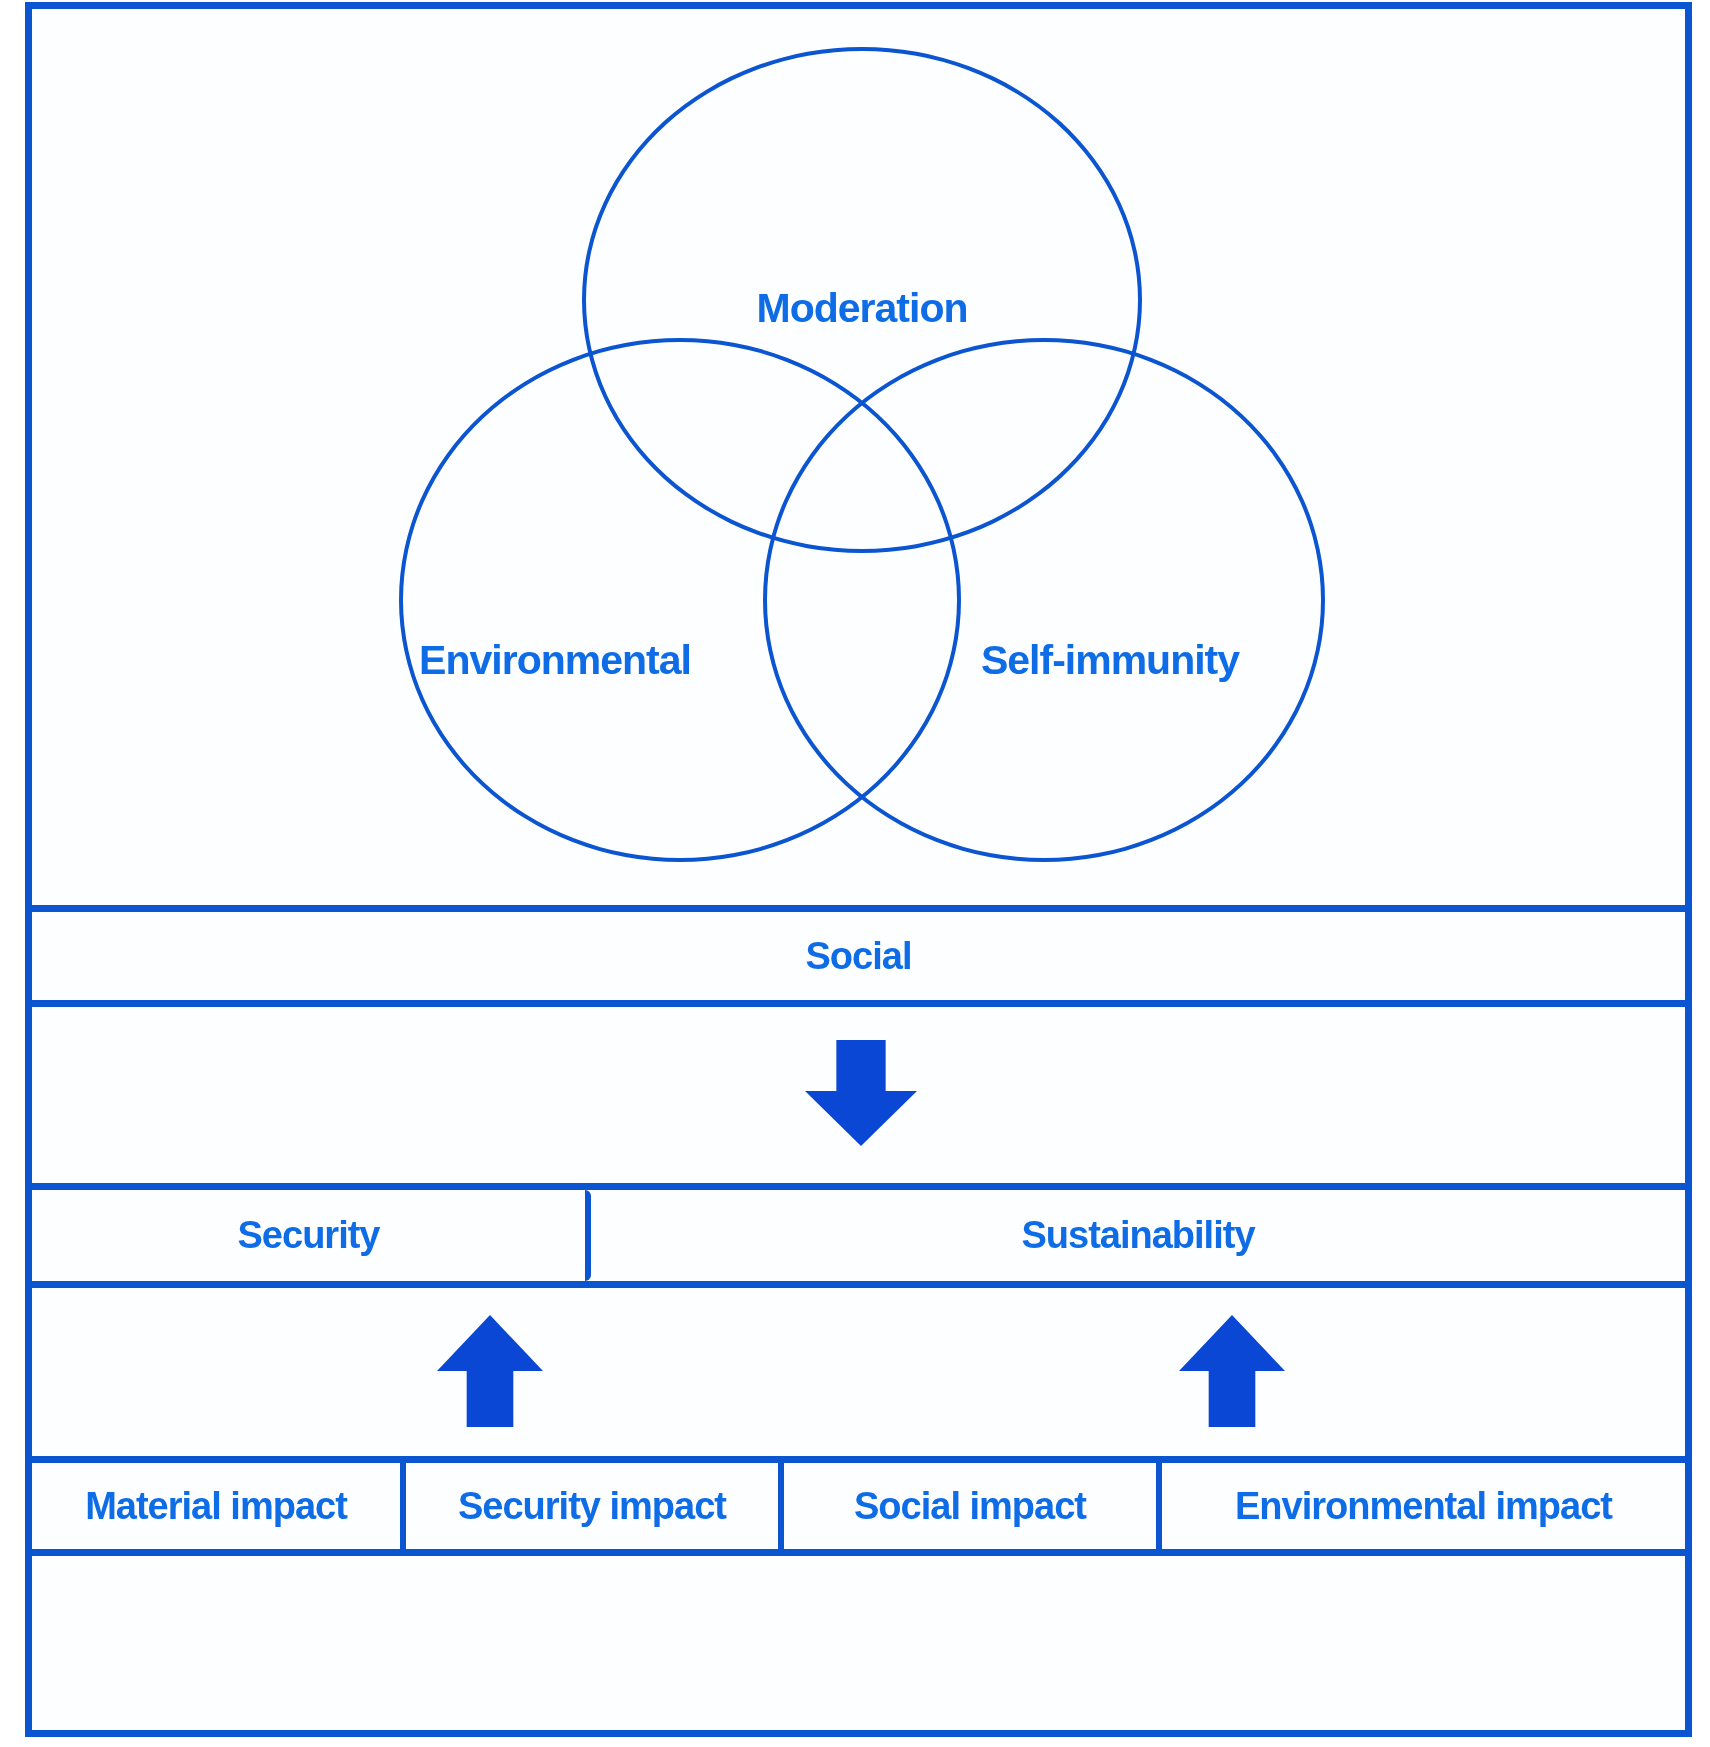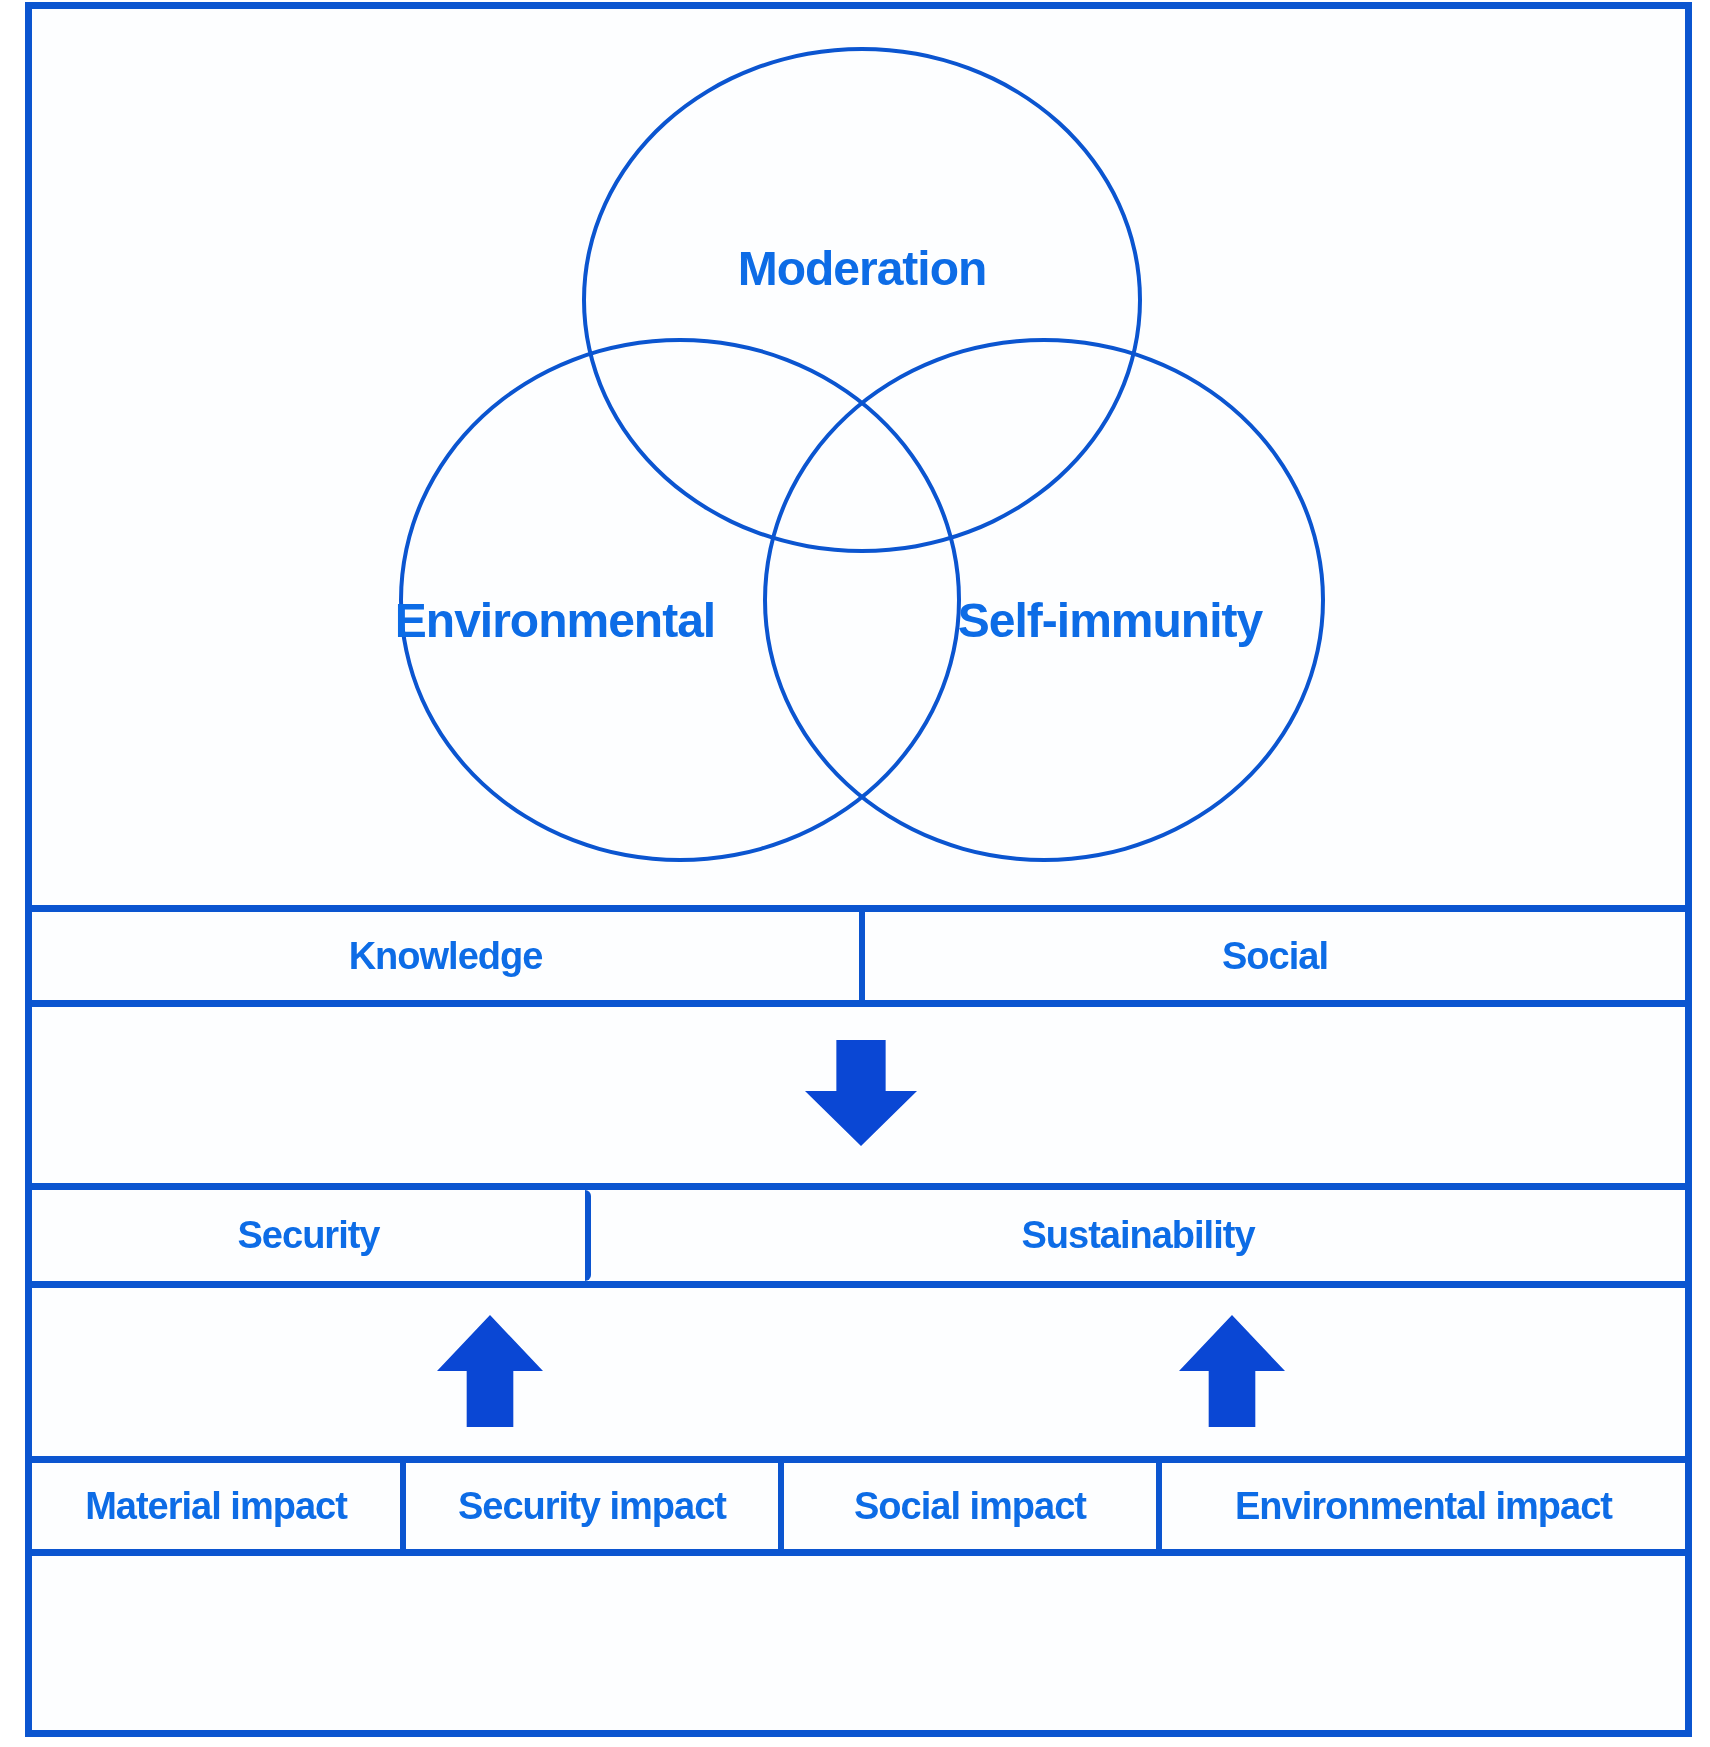--- a/index.html
+++ b/index.html
@@ -26,22 +26,23 @@
   .venn{position:relative;height:896px;flex:none;}
   .circle{
     position:absolute;border:4px solid var(--line);border-radius:50%;
     box-sizing:border-box;background:transparent;
   }
   .c-top{left:550px;top:38px;width:560px;height:506px;}
   .c-left{left:367px;top:329px;width:562px;height:524px;}
   .c-right{left:731px;top:329px;width:562px;height:524px;}
   .vlabel{
     position:absolute;transform:translate(-50%,-50%);
-    color:var(--text);font-weight:700;font-size:48px;letter-spacing:-1px;
+    color:var(--text);font-weight:700;font-size:41px;letter-spacing:-1px;
     white-space:nowrap;
+    margin-top:40px;
   }
   .vl-top{left:830px;top:259px;}
   .vl-left{left:523px;top:611px;}
   .vl-right{left:1078px;top:611px;}
 
   .row{
     flex:none;display:flex;box-sizing:border-box;
     border-top:7px solid var(--line);border-bottom:7px solid var(--line);
     background:var(--inner);
   }
@@ -93,21 +94,20 @@
   <div class="venn">
     <div class="circle c-top"></div>
     <div class="circle c-left"></div>
     <div class="circle c-right"></div>
     <span class="vlabel vl-top">Moderation</span>
     <span class="vlabel vl-left">Environmental</span>
     <span class="vlabel vl-right">Self-immunity</span>
   </div>
 
   <div class="row row-factors">
-    <div class="cell div rf-1">Knowledge</div>
     <div class="cell grow">Social</div>
   </div>
 
   <div class="band band-down">
     <div class="arrow-down"></div>
   </div>
 
   <div class="row row-outcomes">
     <div class="cell div ro-2">Security</div>
     <div class="cell grow">Sustainability</div>

